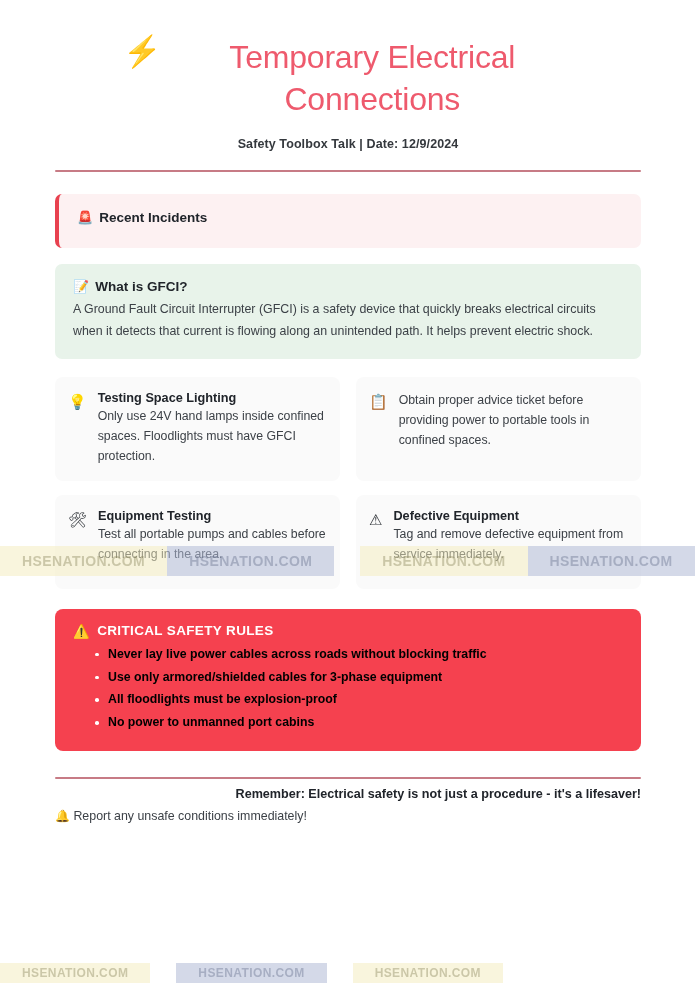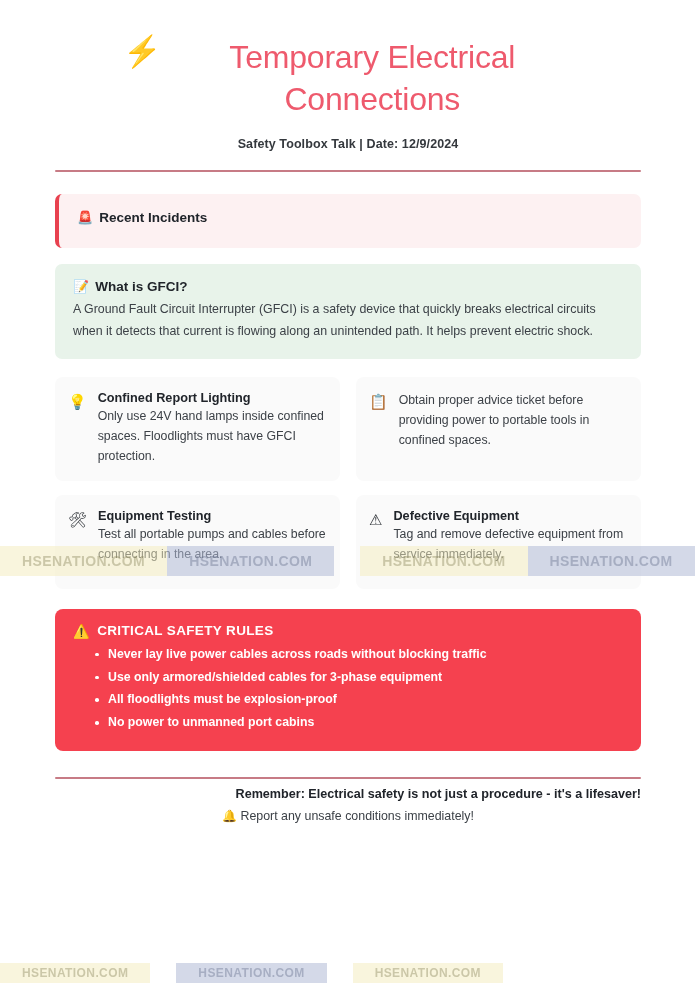--- a/index.html
+++ b/index.html
@@ -160,21 +160,21 @@
   ul.crit-bullets {
     margin: 0 0 0 22px;
     list-style: none;
   }
   ul.crit-bullets li {
     position: relative;
     font-size: 12.3px;
     font-weight: bold;
     line-height: 1.85;
     padding-left: 13px;
-    color: #ffffff;
+    color: #000000;
   }
   ul.crit-bullets li::before {
     content: "";
     position: absolute;
     left: 0;
     top: 10px;
     width: 3.6px;
     height: 3.6px;
     border-radius: 50%;
     background: #ffffff;
@@ -188,21 +188,20 @@
     border-radius: 2px;
   }
   .footer-main {
     text-align: right;
     font-size: 12.6px;
     font-weight: bold;
     color: #20242a;
     margin-top: 8px;
   }
   .footer-sub {
-    text-align: center;
     font-size: 12.4px;
     color: #3c4147;
     margin-top: 8px;
   }
   .footer-sub .emoji { font-size: 12px; }
 
   
   .wm-band {
     position: absolute;
     left: 0;
@@ -250,21 +249,21 @@
       <span class="emoji">📝</span>
       <span>What is GFCI?</span>
     </div>
     <p class="body-text">A Ground Fault Circuit Interrupter (GFCI) is a safety device that quickly breaks electrical circuits when it detects that current is flowing along an unintended path. It helps prevent electric shock.</p>
   </section>
 
   <div class="grid">
     <div class="card">
       <span class="card-icon">💡</span>
       <div>
-        <div class="card-title">Confined Report Lighting</div>
+        <div class="card-title">Testing Space Lighting</div>
         <div class="card-text">Only use 24V hand lamps inside confined spaces. Floodlights must have GFCI protection.</div>
       </div>
     </div>
     <div class="card">
       <span class="card-icon">📋</span>
       <div>
         <div class="card-text">Obtain proper advice ticket before providing power to portable tools in confined spaces.</div>
       </div>
     </div>
     <div class="card">

